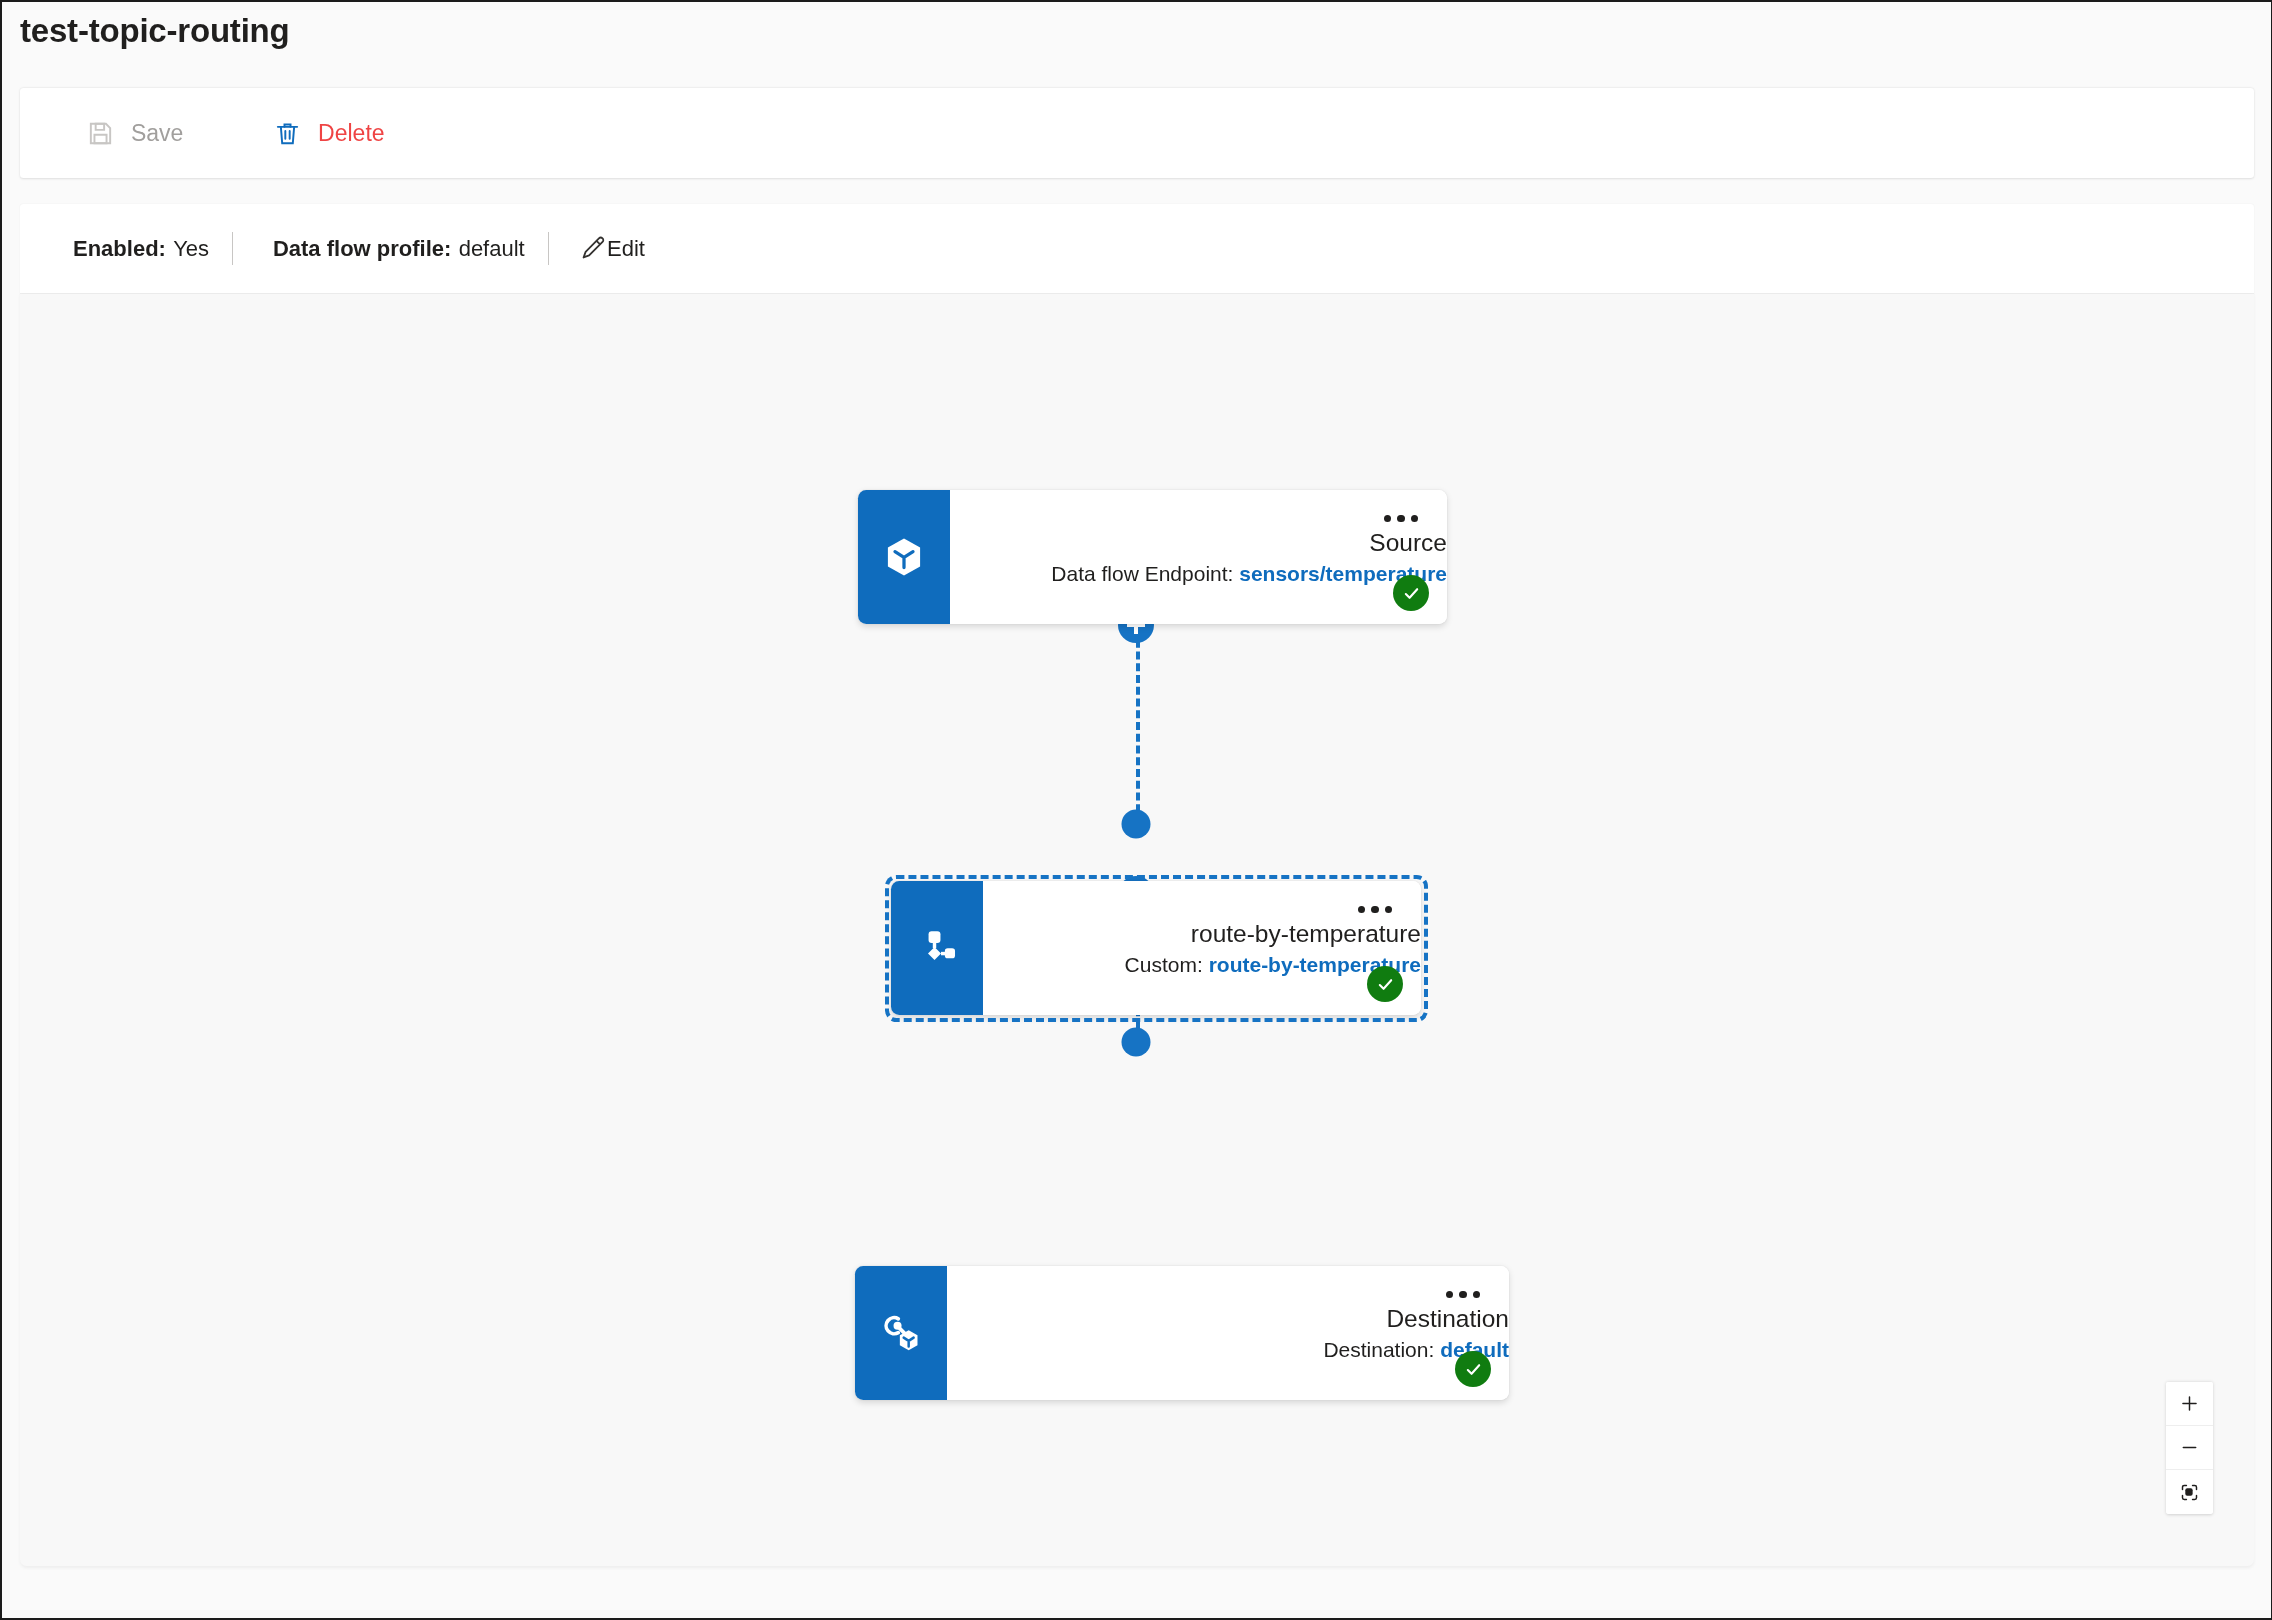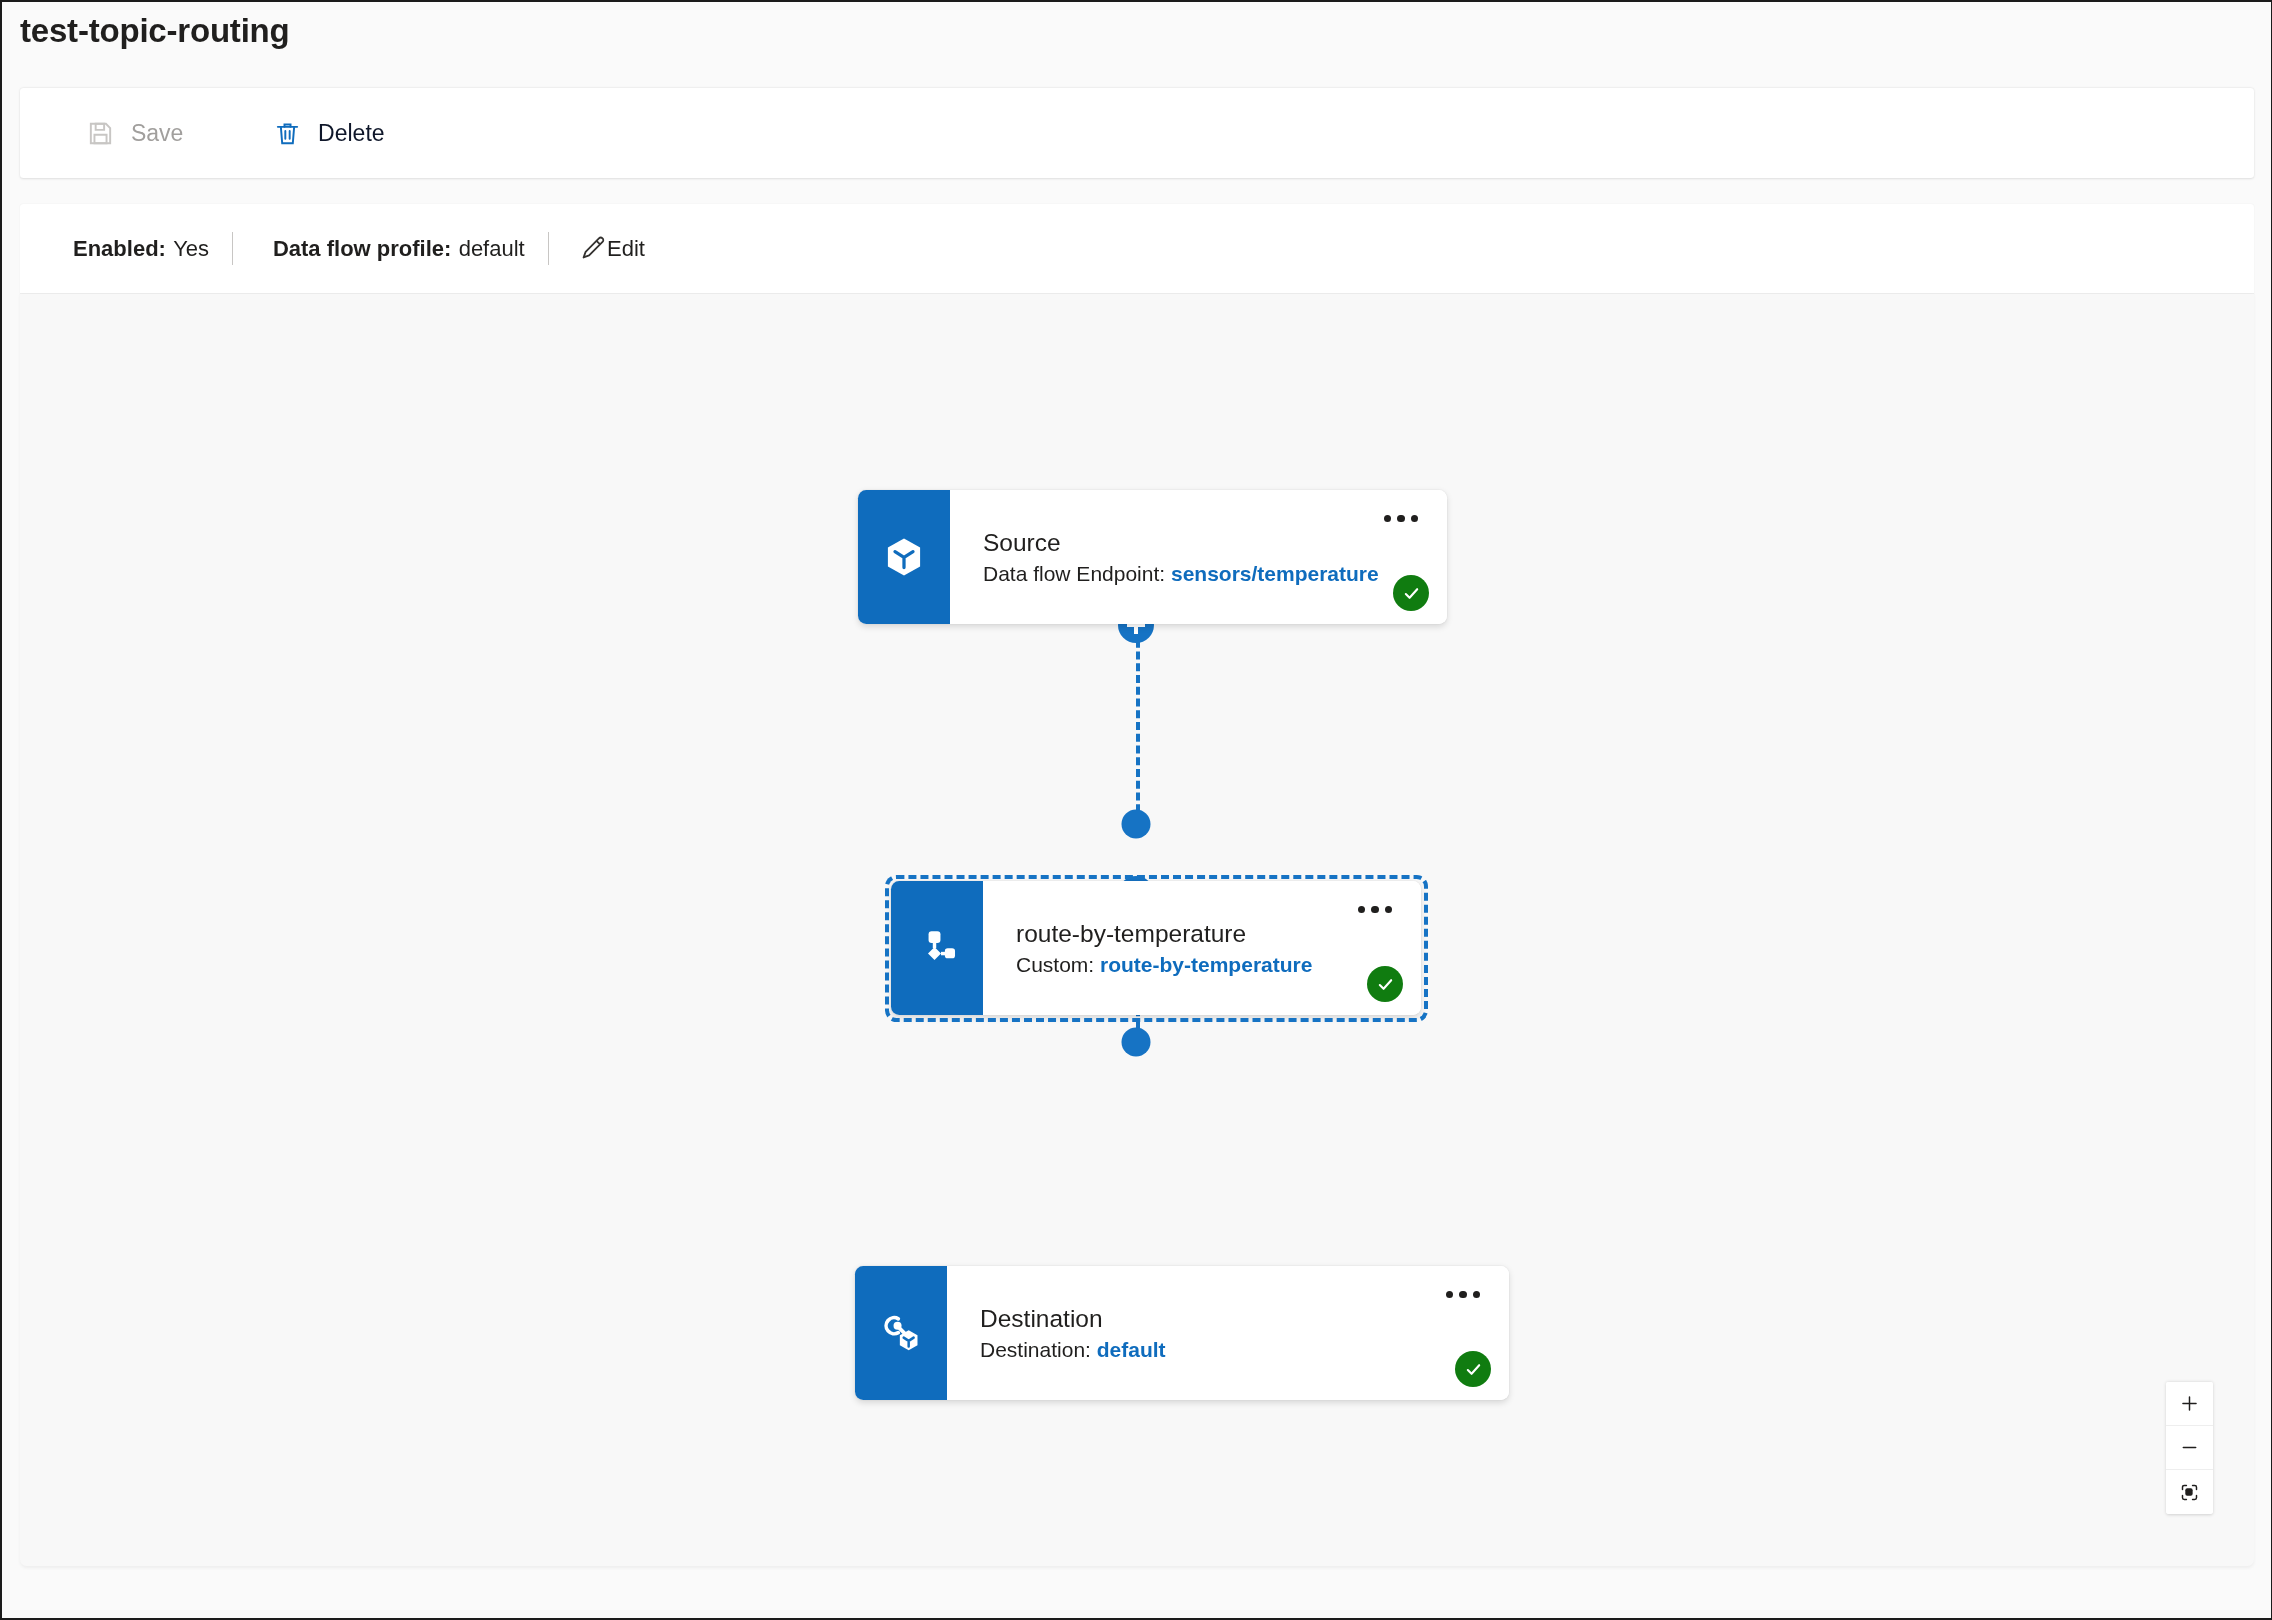--- a/index.html
+++ b/index.html
@@ -56,21 +56,21 @@
     padding: 0 14.7px;
     cursor: pointer;
     border-radius: 2.4px;
     background: transparent;
     border: none;
     font-family: Liberation Sans, sans-serif;
   }
   .cmd-btn.disabled { cursor: default; }
   .cmd-btn-label {
     font-size: 23px;
-    color: #0f172a;
+    color: #ef4444;
     white-space: nowrap;
   }
   .cmd-btn.disabled .cmd-btn-label { color: #a19f9d; }
   .cmd-gap { width: 60px; height: 0.8px; }
   .cmd-icon { width: 29px; height: 29px; flex: 0 0 29px; display: block; }
 
   
   .info-bar {
     position: absolute;
     left: 18px;
@@ -118,20 +118,21 @@
   .canvas {
     position: absolute;
     left: 18px;
     top: 292px;
     width: 2234px;
     height: 1272px;
     background: #f8f8f8;
     border-radius: 0 0 6.5px 6.5px;
     box-shadow: 0 1.6px 3.3px rgba(0,0,0,0.05);
     overflow: hidden;
+    text-align: right;
   }
 
   
   .node {
     position: absolute;
     height: 134px;
     background: #ffffff;
     border-radius: 8.2px;
     box-shadow: 0 2.4px 6.5px rgba(0,0,0,0.13), 0 0 1.6px rgba(0,0,0,0.10);
     display: flex;

